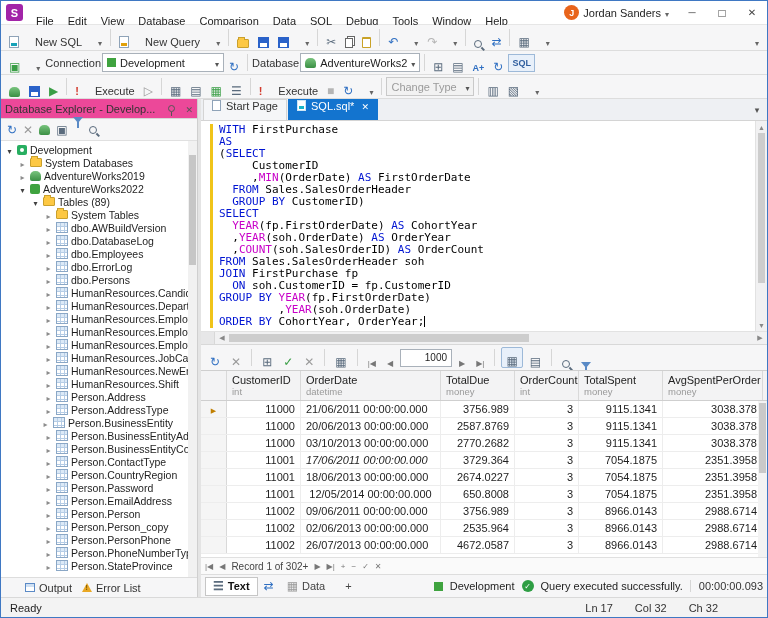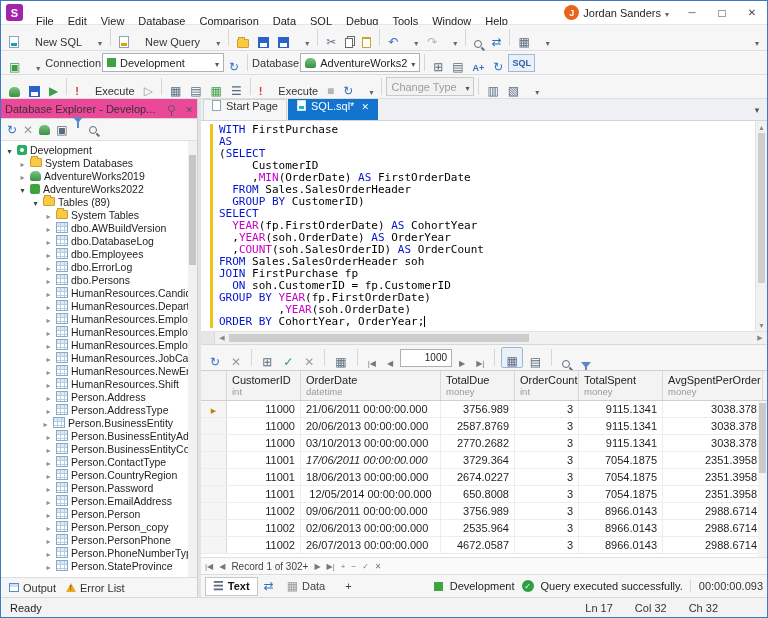--- a/index.html
+++ b/index.html
@@ -70,21 +70,21 @@
 .tw{width:9px;flex:none;text-align:center}
 .tw.col::before{content:"▸";font-size:8px;color:#8c8c8c}
 .tw.exp::before{content:"▾";font-size:8px;color:#404040}
 .ti{flex:none;display:inline-block}
 .ic-server{width:10px;height:10px;background:#27ae60;border-radius:2px;position:relative}
 .ic-server::after{content:"";position:absolute;left:3px;top:3px;width:4px;height:4px;background:#fff;border-radius:50%}
 .ic-db2{width:10px;height:10px;background:#3fa33f;border-radius:2px}
 .ic-table{width:12px;height:11px;border:1px solid #8aa7c6;background:linear-gradient(to right,transparent 0 3px,#b6cde6 3px 4px,transparent 4px 7px,#b6cde6 7px 8px,transparent 8px),linear-gradient(to bottom,#dbe9f7 0 3px,#b6cde6 3px 4px,transparent 4px 7px,#b6cde6 7px 8px,transparent 8px),#fff}
 .tree-scroll{position:absolute;right:0;top:0;bottom:0;width:9px;background:#f1f1f1}
 .tree-thumb{position:absolute;left:1px;right:1px;top:14px;height:110px;background:#c6c6c6}
-.lp-bottom{height:20px;display:flex;align-items:center;gap:10px;background:#f6f6f7;border-top:1px solid #ddd;padding:0 8px}
+.lp-bottom{height:20px;display:flex;align-items:center;gap:10px;background:#f6f6f7;border-top:1px solid #ddd;padding:0 24px}
 .lp-bitem{display:flex;align-items:center;gap:4px;color:#333}
 .ic-output{width:10px;height:9px;border:1px solid #5b8ac6;background:linear-gradient(#cfe0f3 0 3px,#fff 3px)}
 .ic-warn{width:0;height:0;border-left:5px solid transparent;border-right:5px solid transparent;border-bottom:9px solid #e9a825;position:relative}
 .ic-warn::after{content:"!";position:absolute;left:-1.5px;top:1px;font-size:7px;color:#7a5400;font-weight:bold}
 
 
 .tabstrip{height:22px;display:flex;align-items:flex-end;background:#eef0f3;border-bottom:1px solid #d4d4d4;padding:0 2px;flex:none}
 .etab{height:21px;display:flex;gap:5px;padding:0 8px;color:#333;border:1px solid #d4d4d4;border-bottom:none;background:#f5f6f8;margin-right:1px}
 .etab.active{background:var(--accent);color:#fff;border-color:var(--accent)}
 .etab-ic{width:9px;height:11px;background:#fff;border:1px solid #8fa3b8;position:relative}

